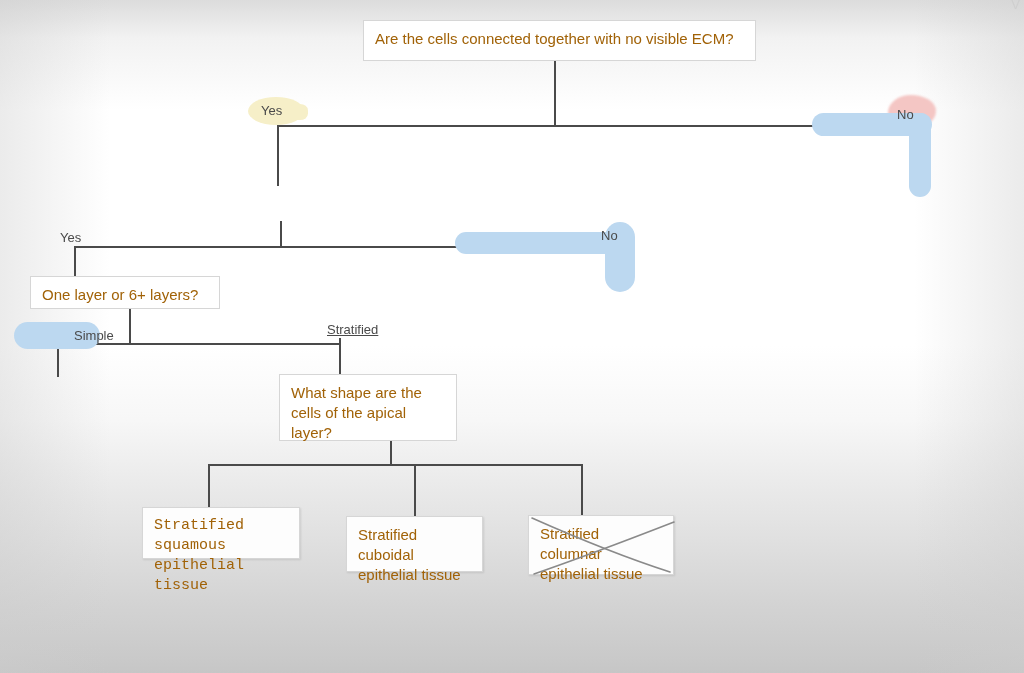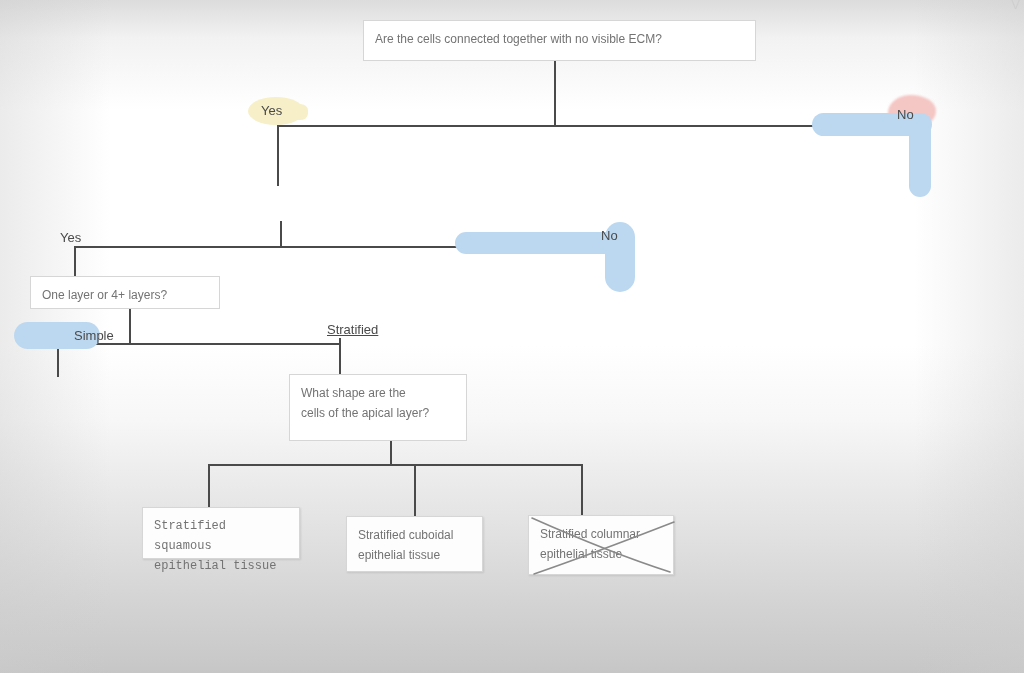--- a/index.html
+++ b/index.html
@@ -49,22 +49,22 @@
     right: 0;
     background: linear-gradient(to left, rgba(205,205,205,0.40), rgba(205,205,205,0));
   }
 
   
   .node {
     position: absolute;
     box-sizing: border-box;
     background: #ffffff;
     border: 1px solid #d6d6d6;
-    color: #737373;
-    font-size: 12px;
+    color: #a16207;
+    font-size: 15px;
     line-height: 20px;
     padding: 8px 11px 9px 11px;
     white-space: pre-line;
     box-shadow: 0 0 0 0 rgba(0,0,0,0);
   }
   .node.shadowed {
     box-shadow: 1px 1px 2px rgba(0,0,0,0.10);
     background: #fdfdfd;
   }
 
@@ -182,23 +182,23 @@
 
   <div class="ln h" style="left:208px; top:464px; width:374px;"></div>
 
   <div class="ln v" style="left:208px; top:464px; height:43px;"></div>
   <div class="ln v" style="left:414px; top:464px; height:52px;"></div>
   <div class="ln v" style="left:581px; top:464px; height:51px;"></div>
 
   <div class="node" style="left:363px; top:20px; width:393px; height:41px;">Are the cells connected together with no visible ECM?</div>
 
 
-  <div class="node" style="left:30px; top:276px; width:190px; height:33px;">One layer or 4+ layers?</div>
-
-  <div class="node" style="left:289px; top:374px; width:178px; height:67px;">What shape are the
+  <div class="node" style="left:30px; top:276px; width:190px; height:33px;">One layer or 6+ layers?</div>
+
+  <div class="node" style="left:279px; top:374px; width:178px; height:67px;">What shape are the
 cells of the apical layer?</div>
 
   <div class="node shadowed" style="left:142px; top:507px; width:158px; height:52px;font-family:Liberation Mono, monospace;">Stratified squamous
 epithelial tissue</div>
 
   <div class="node shadowed" style="left:346px; top:516px; width:137px; height:56px;">Stratified cuboidal
 epithelial tissue</div>
 
   <div class="node shadowed" style="left:528px; top:515px; width:146px; height:60px;">Stratified columnar
 epithelial tissue</div>

